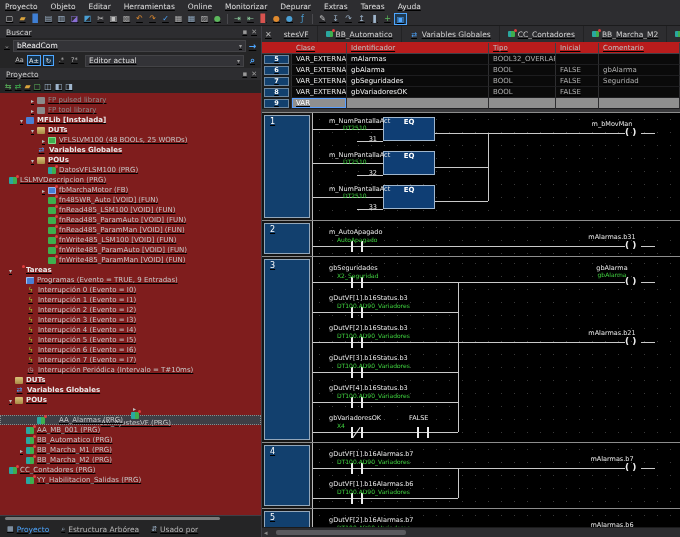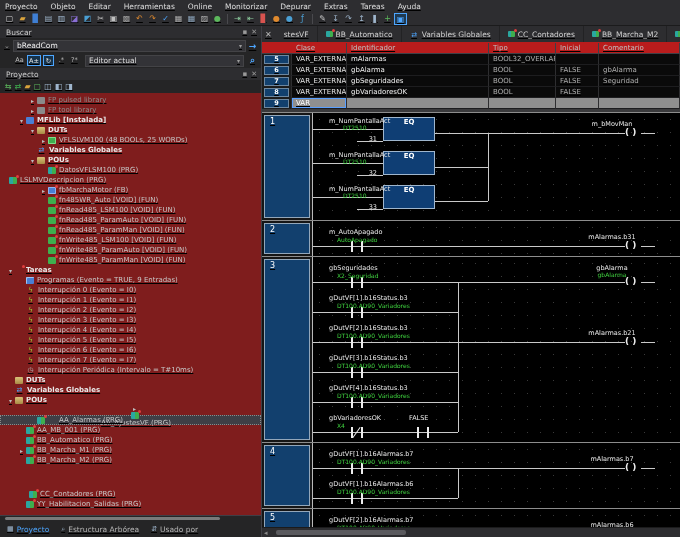--- a/index.html
+++ b/index.html
@@ -409,21 +409,21 @@
           <div class="trow" style="padding-left: 17px;">
             <span class="arr">▸</span>
             <span class="ti ti-prg dot"></span>
             <span class="lab">BB_Marcha_M1 (PRG)</span>
           </div>
           <div class="trow" style="padding-left: 17px;">
             <span class="arr"></span>
             <span class="ti ti-prg dot"></span>
             <span class="lab">BB_Marcha_M2 (PRG)</span>
           </div>
-          <div class="trow" style="padding-left: 20px; margin-top: 24px;">
+          <div class="trow" style="padding-left: 0;">
             <span class="arr"></span>
             <span class="ti ti-prg dot"></span>
             <span class="lab">CC_Contadores (PRG)</span>
           </div>
           <div class="trow" style="padding-left: 17px;">
             <span class="arr"></span>
             <span class="ti ti-prg dot"></span>
             <span class="lab">YY_Habilitacion_Salidas (PRG)</span>
           </div>
         </div>

